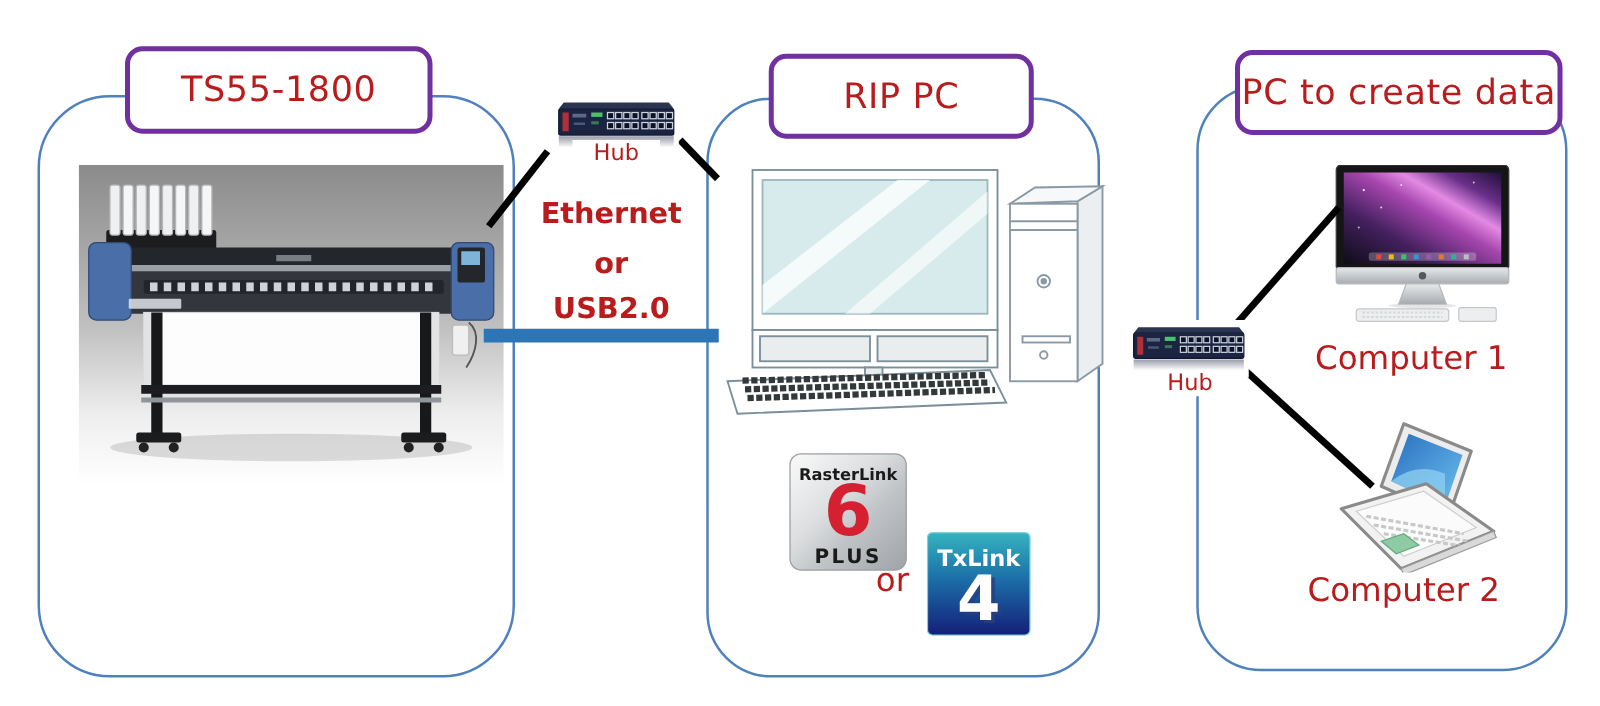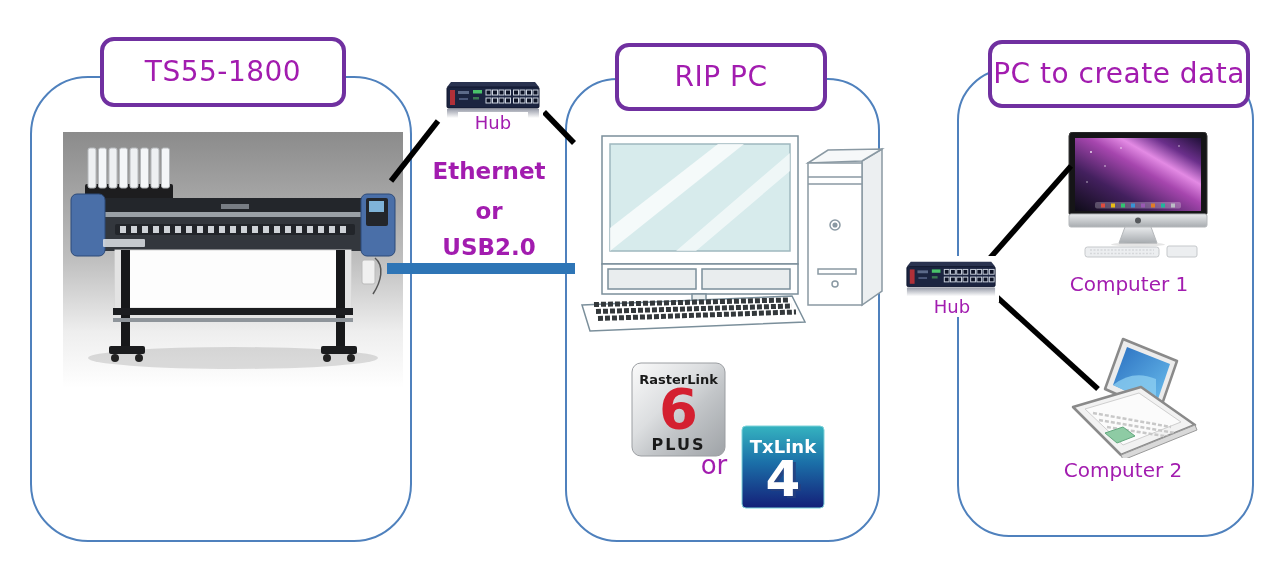--- a/index.html
+++ b/index.html
@@ -1,27 +1,27 @@
 <!DOCTYPE html>
 <html><head>
 <meta charset="utf-8">
 <style>
   html,body{margin:0;padding:0;background:#fff;}
   .canvas{position:relative;width:1280px;height:565px;background:#fff;overflow:hidden;
-          font-family:"DejaVu Sans","Liberation Sans",sans-serif;color:#a21caf;}
+          font-family:"DejaVu Sans","Liberation Sans",sans-serif;color:#b91c1c;}
   .abs{position:absolute;}
   .container{border:2px solid #4f81bd;border-radius:58px;background:transparent;z-index:1;}
   .label-box{border:4px solid #7030a0;border-radius:14px;background:#fff;z-index:6;
              display:flex;align-items:center;justify-content:center;}
   .label-box .ttl{font-size:28px;line-height:1;letter-spacing:0.5px;}
   .txt{text-align:center;z-index:5;}
   .hub-wrap{z-index:4;background:#fff;}
   .hub-cap{font-size:18px;background:#fff;z-index:5;}
   .linktxt{font-size:23px;font-weight:bold;}
-  .comp-cap{font-size:20px;}
+  .comp-cap{font-size:26px;}
   .or-big{font-size:26px;}
   .lines-overlay{left:0;top:0;z-index:3;pointer-events:none;}
   .blue-bar{background:#2e75b6;z-index:4;}
   svg{display:block;}
   .illus{z-index:2;padding-left:13px;}
 </style>
 </head>
 <body>
 
 <div class="canvas">

